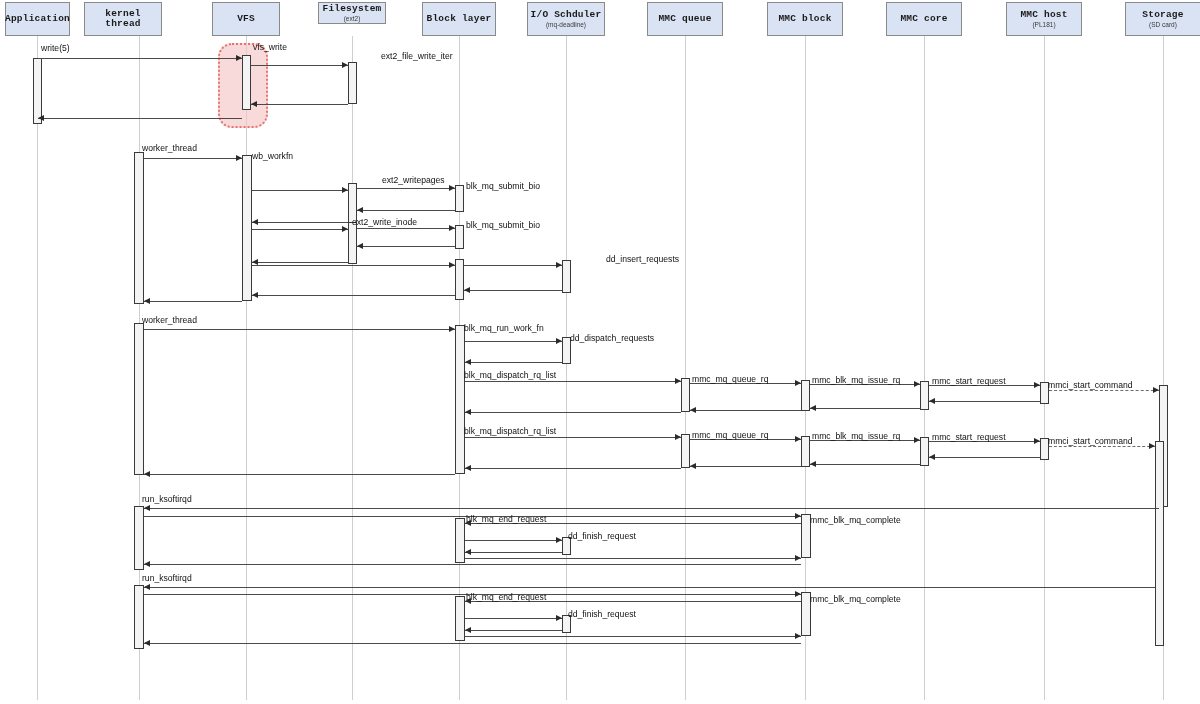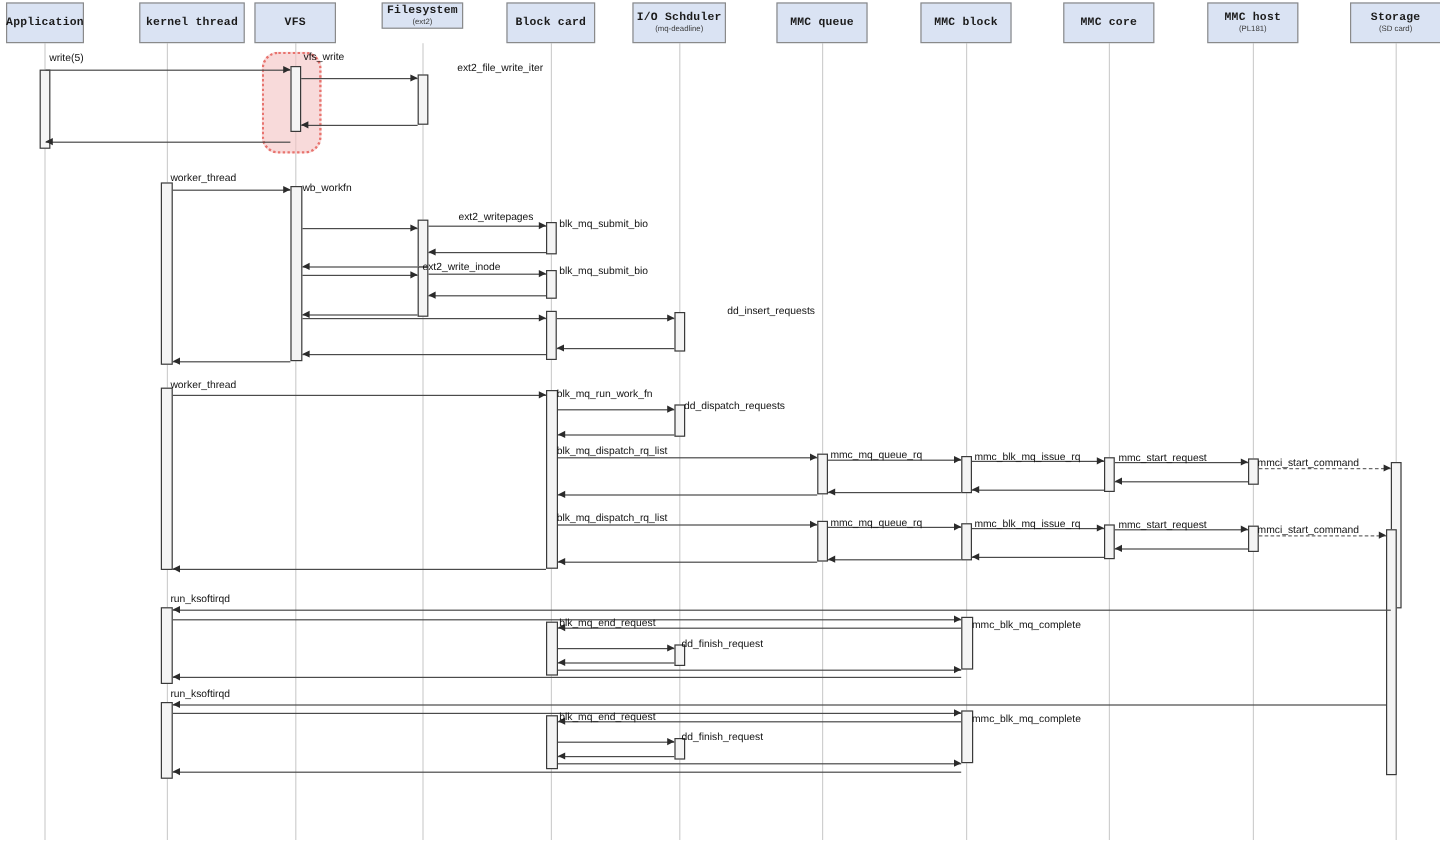--- a/index.html
+++ b/index.html
@@ -236,32 +236,32 @@
       <div class="lbl" style="left: 568px; top: 532px;">dd_finish_request</div>
       <div class="lbl" style="left: 142px; top: 574px;">run_ksoftirqd</div>
       <div class="lbl" style="left: 810px; top: 595px;">mmc_blk_mq_complete</div>
       <div class="lbl" style="left: 466px; top: 593px;">blk_mq_end_request</div>
       <div class="lbl" style="left: 568px; top: 610px;">dd_finish_request</div>
     </div>
   <div id="actors">
       <div class="actor-box" style="left: 5px; top: 2px; width: 65px; height: 34px;">
         <div class="actor-name">Application</div>
       </div>
-      <div class="actor-box" style="left: 116px; top: 2px; width: 88px; height: 34px;">
+      <div class="actor-box" style="left: 84px; top: 2px; width: 78px; height: 34px;">
         <div class="actor-name">kernel thread</div>
       </div>
       <div class="actor-box" style="left: 212px; top: 2px; width: 68px; height: 34px;">
         <div class="actor-name">VFS</div>
       </div>
       <div class="actor-box" style="left: 318px; top: 2px; width: 68px; height: 22px;">
         <div class="actor-name">Filesystem</div>
         <div class="actor-sub">(ext2)</div>
       </div>
       <div class="actor-box" style="left: 422px; top: 2px; width: 74px; height: 34px;">
-        <div class="actor-name">Block card</div>
+        <div class="actor-name">Block layer</div>
       </div>
       <div class="actor-box" style="left: 527px; top: 2px; width: 78px; height: 34px;">
         <div class="actor-name">I/O Schduler</div>
         <div class="actor-sub">(mq-deadline)</div>
       </div>
       <div class="actor-box" style="left: 647px; top: 2px; width: 76px; height: 34px;">
         <div class="actor-name">MMC queue</div>
       </div>
       <div class="actor-box" style="left: 767px; top: 2px; width: 76px; height: 34px;">
         <div class="actor-name">MMC block</div>

